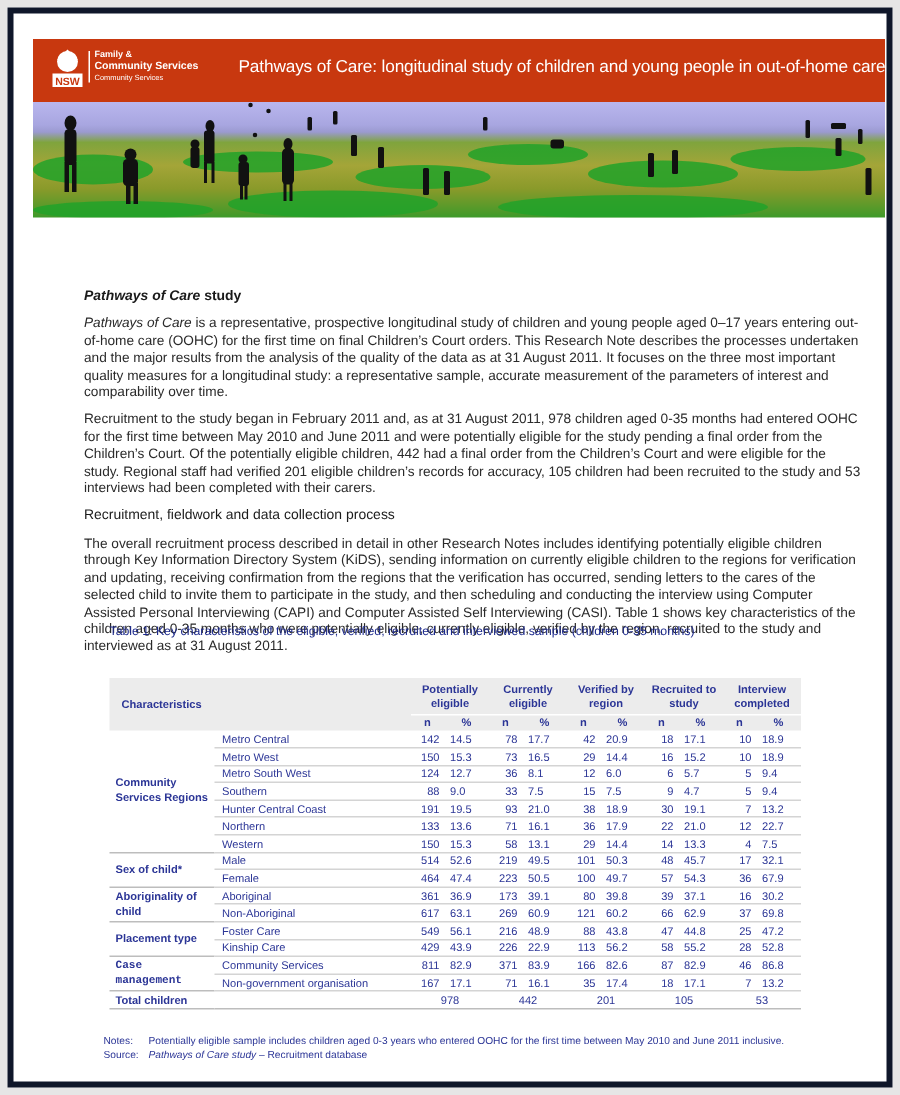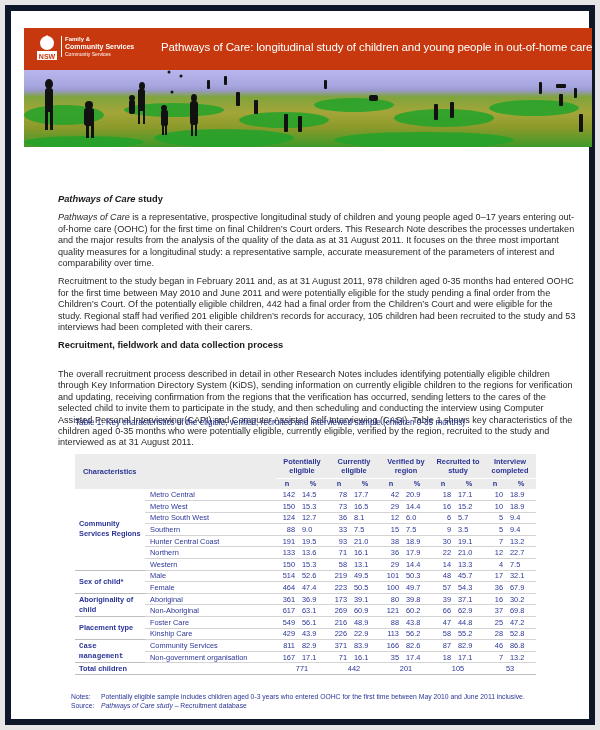--- a/index.html
+++ b/index.html
@@ -1,20 +1,20 @@
 <!DOCTYPE html>
 <html><head>
 <meta charset="utf-8">
 <style>
   * { box-sizing: border-box; margin: 0; padding: 0; }
   html, body { width: 600px; height: 730px; background: #e6e6e6; overflow: hidden; }
   body { font-family: "Liberation Sans", sans-serif; color: #222; }
   .page {
     position: absolute; left: 5px; top: 5px; width: 590px; height: 720px;
-    background: #ffffff; border: 6px solid #0f172a;
+    background: #ffffff; border: 4px solid #0f172a;
   }
   .header-bar {
     position: absolute; left: 13px; top: 17px; width: 568px; height: 42px;
     background: #c8380f;
   }
   .logo { position: absolute; left: 12px; top: 6px; width: 110px; height: 30px; }
   .nsw-mark { position: absolute; left: 0; top: 0; width: 22px; height: 28px; }
   .logo-text { position: absolute; left: 25px; top: 2px; border-left: 1px solid #fff; padding-left: 3px; color: #fff; }
   .logo-text .l1 { font-size: 6px; font-weight: bold; line-height: 7px; }
   .logo-text .l2 { font-size: 7px; font-weight: bold; line-height: 8px; }
@@ -29,21 +29,21 @@
   }
   .subbar {
     position: absolute; left: 13px; top: 136px; width: 568px; height: 26px; background: #000;
     color: #fff; font-size: 10.5px;
   }
   .subbar .left { position: absolute; left: 40px; top: 7px; }
   .subbar .right { position: absolute; right: 18px; top: 7px; }
   .content { position: absolute; left: 47px; top: 183px; width: 520px; font-size: 9.1px; line-height: 11.4px; color: #2a2a2a; }
   .content h2 { font-size: 9.3px; font-weight: bold; margin-bottom: 7px; color: #1a1a1a; }
   .content p { margin-bottom: 7px; }
-  .content h3 { font-size: 9.3px; font-weight: bold; margin-bottom: 17px; margin-top: 1px; color: #1a1a1a; }
+  .content h3 { font-size: 9.3px; font-weight: normal; margin-bottom: 7px; margin-top: 1px; color: #1a1a1a; }
   .tbl-title { position: absolute; left: 64px; top: 407px; font-size: 8.2px; font-weight: normal; color: #1d2a8c; white-space: nowrap; }
   table.data {
     position: absolute; left: 64px; top: 443px; width: 461px; border-collapse: collapse;
     font-size: 7.4px; color: #2b3596;
   }
   table.data td, table.data th { padding: 0; height: 11.6px; vertical-align: middle; }
   table.data thead th { background: #ececec; font-weight: bold; color: #2b3596; text-align: center; }
   table.data thead tr.h1 th { height: 24px; line-height: 9px; }
   table.data thead tr.h2 th { height: 11px; border-top: 1px solid #fff; }
   table.data thead th.char { text-align: left; padding-left: 8px; }
@@ -216,21 +216,21 @@
         </tr>
         <tr>
           <td class="lbl">Southern</td>
           <td class="n">88</td>
           <td class="p">9.0</td>
           <td class="n">33</td>
           <td class="p">7.5</td>
           <td class="n">15</td>
           <td class="p">7.5</td>
           <td class="n">9</td>
-          <td class="p">3.5</td>
+          <td class="p">4.7</td>
           <td class="n">5</td>
           <td class="p">9.4</td>
         </tr>
         <tr>
           <td class="lbl">Hunter Central Coast</td>
           <td class="n">191</td>
           <td class="p">19.5</td>
           <td class="n">93</td>
           <td class="p">21.0</td>
           <td class="n">38</td>
@@ -369,21 +369,21 @@
           <td class="p">16.1</td>
           <td class="n">35</td>
           <td class="p">17.4</td>
           <td class="n">18</td>
           <td class="p">17.1</td>
           <td class="n">7</td>
           <td class="p">13.2</td>
         </tr>
         <tr class="total">
           <td class="grp" colspan="2">Total children</td>
-          <td class="tv" colspan="2">771</td>
+          <td class="tv" colspan="2">978</td>
           <td class="tv" colspan="2">442</td>
           <td class="tv" colspan="2">201</td>
           <td class="tv" colspan="2">105</td>
           <td class="tv" colspan="2">53</td>
         </tr>
       </tbody>
   </table>
 
   <div class="notes">
     <div><span class="k">Notes:</span><span>Potentially eligible sample includes children aged 0-3 years who entered OOHC for the first time between May 2010 and June 2011 inclusive.</span></div>

